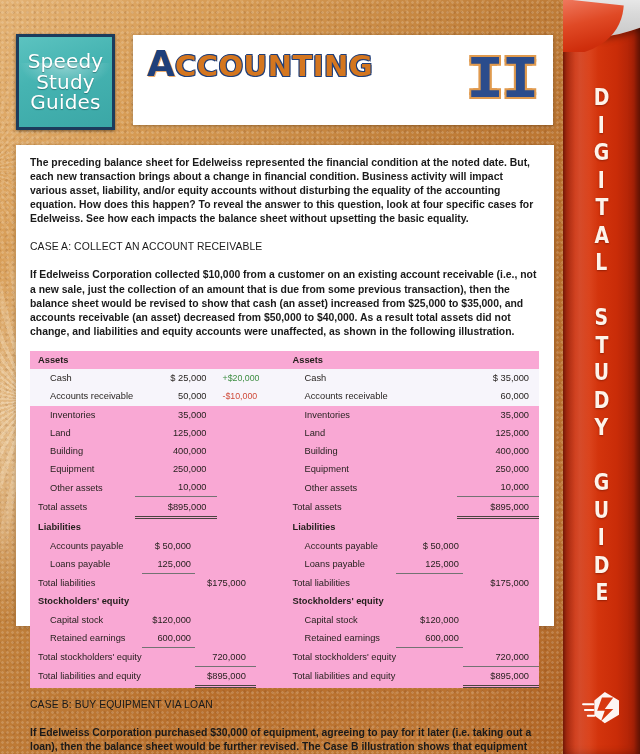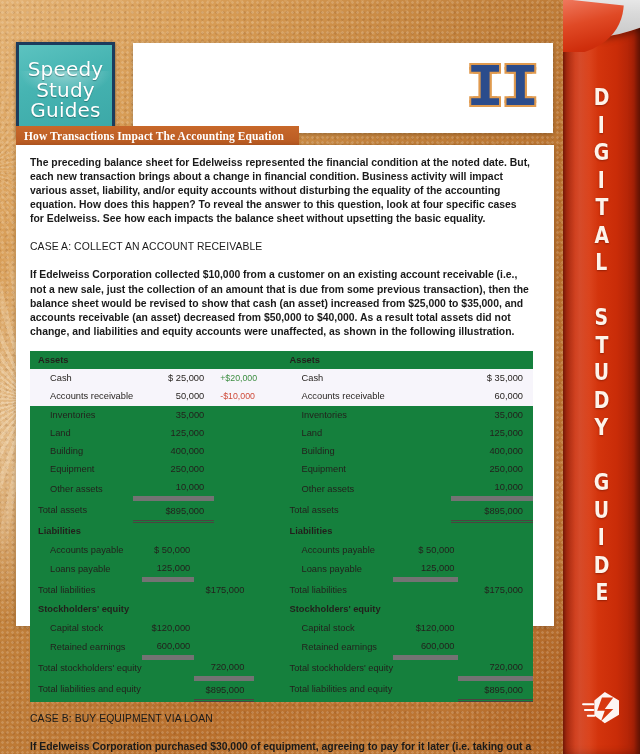--- a/index.html
+++ b/index.html
@@ -37,21 +37,21 @@
   #sunburst2{
     position:absolute;left:-150px;top:40px;width:260px;height:260px;pointer-events:none;
     opacity:.30;
     background:repeating-conic-gradient(from 10deg at 50% 50%,
       rgba(255,243,219,.6) 0deg 3deg, rgba(255,243,219,0) 3deg 8deg);
     -webkit-mask-image:radial-gradient(circle at 50% 50%, #000 0%, transparent 75%);
             mask-image:radial-gradient(circle at 50% 50%, #000 0%, transparent 75%);
   }
 
   
-  #header{position:absolute;left:0;top:16px;width:566px;height:126px;}
+  #header{position:absolute;left:0;top:8px;width:566px;height:126px;}
   #logo-badge{
     position:absolute;left:16px;top:26px;width:99px;height:96px;
     background:linear-gradient(160deg,#5cc3c0 0%,#46b4b2 40%,#3ba7a6 100%);
     border:3px solid #1c3b5c;box-sizing:border-box;
     display:flex;flex-direction:column;align-items:center;justify-content:center;
     box-shadow:0 1px 3px rgba(0,0,0,.45);
   }
   #logo-badge::after{
     content:"";position:absolute;left:0;right:0;top:26px;height:26px;
     background:radial-gradient(ellipse at 50% 0%, rgba(255,255,255,.42), rgba(255,255,255,0) 70%);
@@ -87,51 +87,51 @@
   }
   #section-bar span{
     color:#ffffff;font-family:"Liberation Serif",serif;font-weight:bold;font-size:11.5px;
     padding-left:8px;letter-spacing:.1px;
   }
 
   
   #panel{
     position:absolute;left:16px;top:145px;width:538px;height:481px;
     background:#ffffff;box-shadow:0 1px 5px rgba(0,0,0,.22);
-    box-sizing:border-box;padding:11px 21px 0 14px;
+    box-sizing:border-box;padding:11px 15px 0 14px;
   }
   p.body{
     margin:0;color:#1a1a1a;font-size:10.4px;line-height:14.1px;font-weight:bold;
     font-family:"Liberation Sans",sans-serif;
   }
   h3.case{
     margin:0;color:#1a1a1a;font-size:10.4px;font-weight:normal;line-height:14px;
     font-family:"Liberation Sans",sans-serif;letter-spacing:.1px;
   }
   .sp14{height:14px;}
   .sp10{height:10px;}
 
   
   #sheets{
     display:flex;position:relative;margin-top:12px;
-    background:#15803d;
+    background:#f9a8d4;
   }
   .sheet{width:50%;box-sizing:border-box;position:relative;}
   .sheet.left{padding:0 0 0 0;}
   table.bs{width:100%;border-collapse:collapse;
     font-family:"Liberation Sans",sans-serif;font-size:9.3px;color:#231f1c;}
   table.bs td{padding:0;height:18.2px;vertical-align:middle;white-space:nowrap;}
   .c-label{padding-left:8px !important;}
   .c-label.ind{padding-left:20px !important;}
   .c-mid{text-align:right;width:68px;padding-right:4px !important;}
   .c-val{text-align:right;width:72px;padding-right:10px !important;}
   .c-note{width:62px;text-align:left;padding-left:6px !important;font-size:8.8px;}
   .hdr{font-weight:bold;}
   .hl{background:#f7f5fb;}
-  .ul{border-bottom:5px solid #737373;margin-top:40px;}
+  .ul{border-bottom:1px solid #737373;margin-top:40px;}
   .dul{border-bottom:3px double #4a4440;}
   .pos{color:#3e8e43;}
   .neg{color:#cf4b3a;}
 
   
   #spine{
     position:absolute;right:0;top:0;width:77px;height:754px;
     background:linear-gradient(90deg,#7d1a07 0%,#a32409 5%,#cc2f0b 16%,#d8380f 34%,#c92c08 70%,#ab2207 92%,#7c1805 100%);
     box-shadow:-3px 0 8px rgba(0,0,0,.30) inset;
   }
@@ -177,27 +177,27 @@
 
   <div id="header">
 
     <div id="logo-badge">
       <div class="logo-line">Speedy</div>
       <div class="logo-line">Study</div>
       <div class="logo-line">Guides</div>
     </div>
 
     <div id="title-plate">
+      <div class="t-line" id="title-1">
+        <span class="t-cap">A</span><span class="t-rest">CCOUNTING</span>
+      </div>
       <div id="title-num">II</div>
     </div>
   </div>
 
-  <div id="section-bar">
-    <span>How Transactions Impact The Accounting Equation</span>
-  </div>
 
   <div id="panel">
 
     <p class="body">The preceding balance sheet for Edelweiss represented the financial condition at the noted date. But, each new transaction brings about a change in financial condition. Business activity will impact various asset, liability, and/or equity accounts without disturbing the equality of the accounting equation. How does this happen? To reveal the answer to this question, look at four specific cases for Edelweiss. See how each impacts the balance sheet without upsetting the basic equality.</p>
 
     <div class="sp14"></div>
     <h3 class="case">CASE A: COLLECT AN ACCOUNT RECEIVABLE</h3>
     <div class="sp14"></div>
     <p class="body">If Edelweiss Corporation collected $10,000 from a customer on an existing account receivable (i.e., not a new sale, just the collection of an amount that is due from some previous transaction), then the balance sheet would be revised to show that cash (an asset) increased from $25,000 to $35,000, and accounts receivable (an asset) decreased from $50,000 to $40,000. As a result total assets did not change, and liabilities and equity accounts were unaffected, as shown in the following illustration.</p>
 

